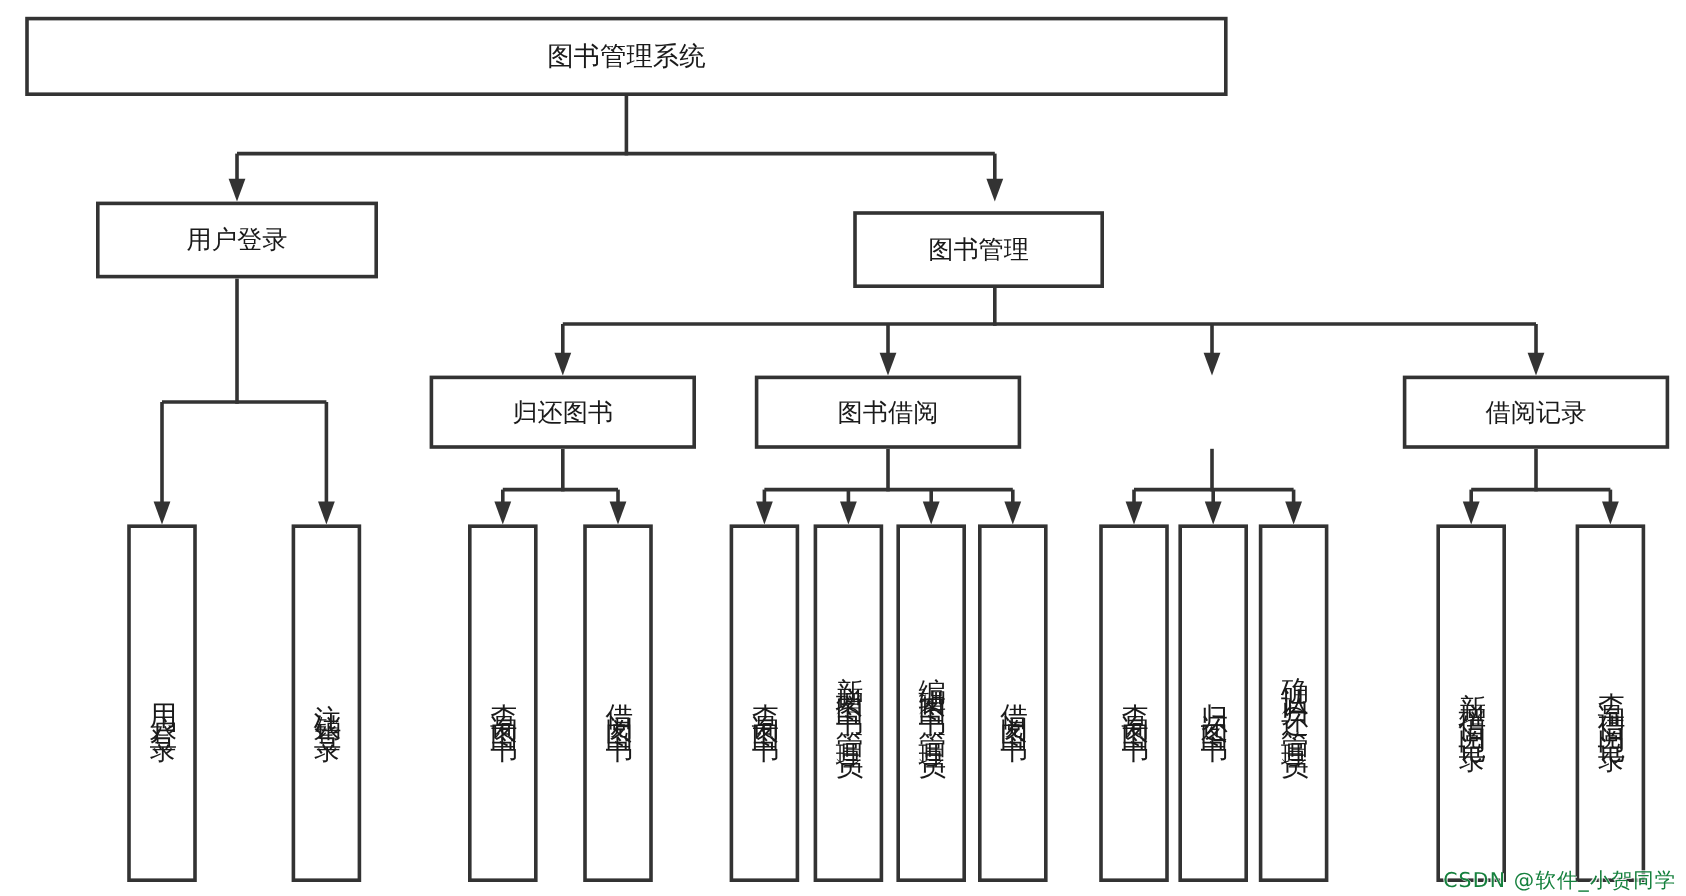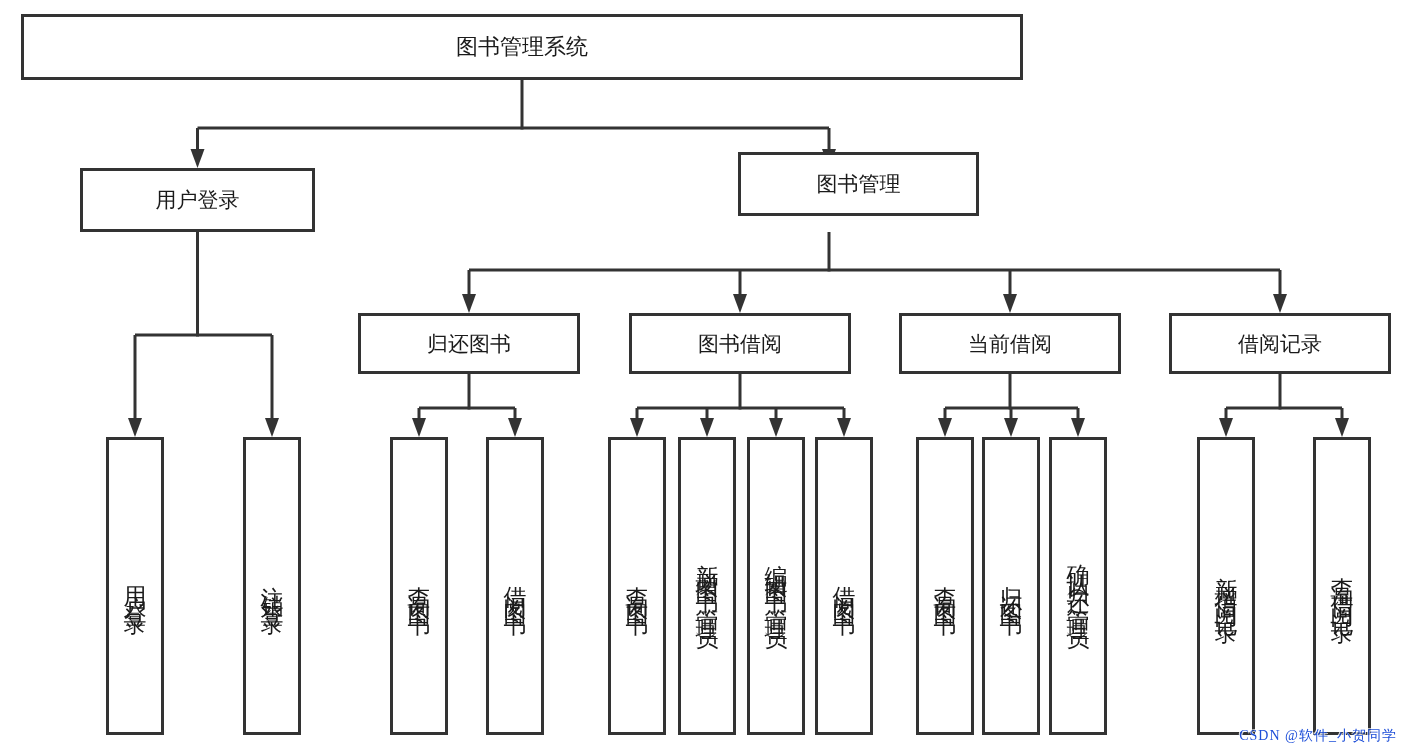--- a/index.html
+++ b/index.html
@@ -58,26 +58,25 @@
     font-size: 23px;
     letter-spacing: 9px;
     line-height: 1;
     white-space: nowrap;
   }
   .watermark {
     position: absolute;
     right: 8px;
     bottom: 2px;
     z-index: 5;
-    font-size: 14px;
+    font-size: 17px;
     letter-spacing: 1px;
-    color: #1d4ed8;
+    color: #15803d;
     text-shadow: -1px -1px 0 rgba(255,255,255,0.85), 1px 1px 0 rgba(255,255,255,0.85);
     white-space: nowrap;
-    font-family: Liberation Serif, serif;
   }
 </style>
 </head>
 <body>
 
 <div id="canvas">
 
   <svg class="connectors" width="1405" height="747" viewBox="0 0 1405 747">
     <g stroke="#333333" stroke-width="3" fill="none">
 
@@ -144,33 +143,30 @@
     </g>
   </svg>
 
   <div class="hbox root" style="left:21px; top:14px; width:1002px; height:66px;">
     <span>图书管理系统</span>
   </div>
 
   <div class="hbox lvl" style="left:80px; top:168px; width:235px; height:64px;">
     <span>用户登录</span>
   </div>
-  <div class="hbox lvl" style="left:711px; top:152px; width:241px; height:64px;margin-left:27px;">
+  <div class="hbox lvl" style="left:711px; top:176px; width:209px; height:64px;">
     <span>图书管理</span>
   </div>
 
   <div class="hbox lvl" style="left:358px; top:313px; width:222px; height:61px;">
     <span>归还图书</span>
   </div>
   <div class="hbox lvl" style="left:629px; top:313px; width:222px; height:61px;">
     <span>图书借阅</span>
   </div>
-  <div class="hbox lvl" style="left:899px; top:313px; width:222px; height:61px;">
-    <span>当前借阅</span>
-  </div>
   <div class="hbox lvl" style="left:1169px; top:313px; width:222px; height:61px;">
     <span>借阅记录</span>
   </div>
 
   <div class="vbox" style="left:106px;">
     <span>用户登录</span>
   </div>
   <div class="vbox" style="left:243px;">
     <span>注销登录</span>
   </div>

